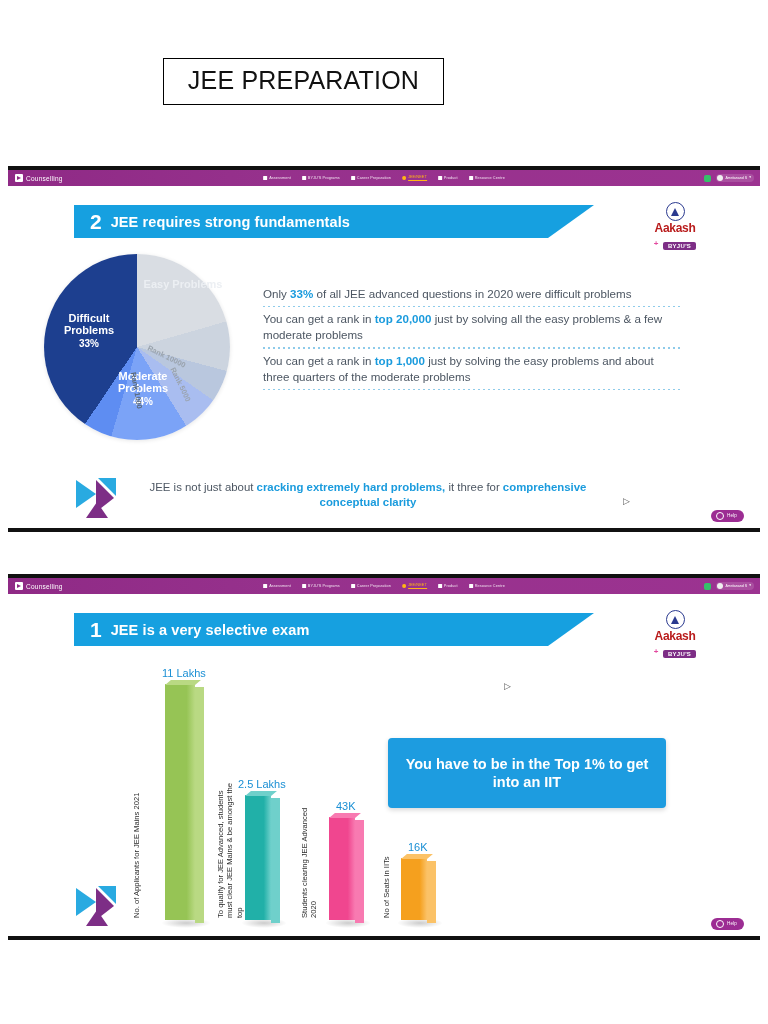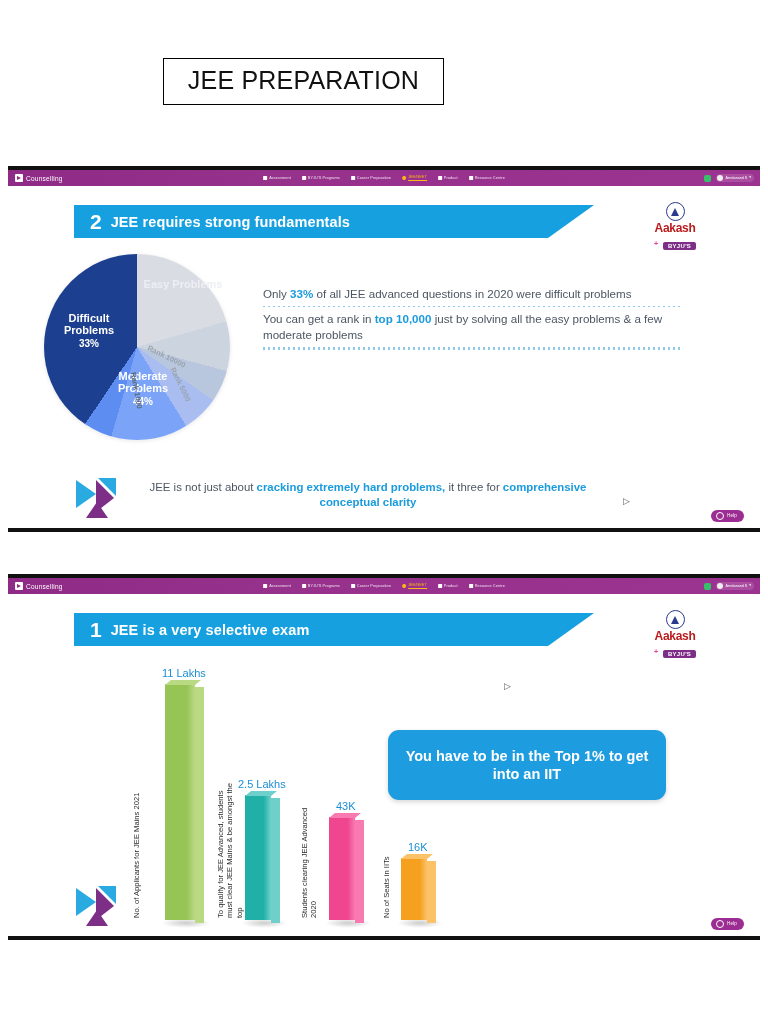--- a/index.html
+++ b/index.html
@@ -168,22 +168,22 @@
     background-size:5px 1px;background-repeat:repeat-x;
   }
   .tagline{
     position:absolute;left:120px;bottom:18px;width:480px;text-align:center;
     color:#4c5662;font-size:11.4px;line-height:1.33;
   }
   .tagline b{color:#1a9bdd;}
 
   
   .callout{
-    position:absolute;left:380px;top:136px;width:278px;height:70px;
-    background:#1d9ce0;border-radius:11px;
+    position:absolute;left:380px;top:144px;width:278px;height:70px;
+    background:#1d9ce0;border-radius:4px;
     display:flex;align-items:center;justify-content:center;
     box-shadow:0 2px 5px rgba(0,0,0,.16);
   }
   .callout-text{
     color:#fff;font-size:14.5px;font-weight:bold;text-align:center;line-height:1.25;
     padding:0 12px;
   }
 
   .chart{position:absolute;left:120px;bottom:2px;width:400px;height:278px;}
   .bar-col{position:absolute;bottom:14px;display:flex;flex-direction:column;align-items:center;}
@@ -295,24 +295,27 @@
       <div class="rank r5000">Rank 5000</div>
       <div class="rank r1000">Rank 1000</div>
     </div>
 
     <div class="facts">
       <div class="fact">
         <p><span>Only </span><b>33%</b><span> of all JEE advanced questions in 2020 were difficult problems</span></p>
       </div>
       <div class="divider"></div>
       <div class="fact">
-        <p><span>You can get a rank in </span><b>top 10,000</b><span> just by solving all the easy problems &amp; a few moderate problems</span></p>
+        <p><span>You can get a rank in </span><b>top 20,000</b><span> just by solving all the easy problems &amp; a few moderate problems</span></p>
       </div>
       <div class="divider"></div>
       <div class="divider"></div>
+      <div class="fact">
+        <p><span>You can get a rank in </span><b>top 1,000</b><span> just by solving the easy problems and about three quarters of the moderate problems</span></p>
+      </div>
       <div class="divider"></div>
     </div>
 
     <div class="tagline">
       <span>JEE is not just about </span><b>cracking extremely hard problems,</b><span> it three for </span><b>comprehensive conceptual clarity</b>
     </div>
 
     <svg class="byjus-mark" viewBox="0 0 44 46">
       <polygon points="2,6 22,20 2,34" fill="#29aae1"></polygon>
       <polygon points="24,4 42,4 42,22" fill="#29aae1"></polygon>

